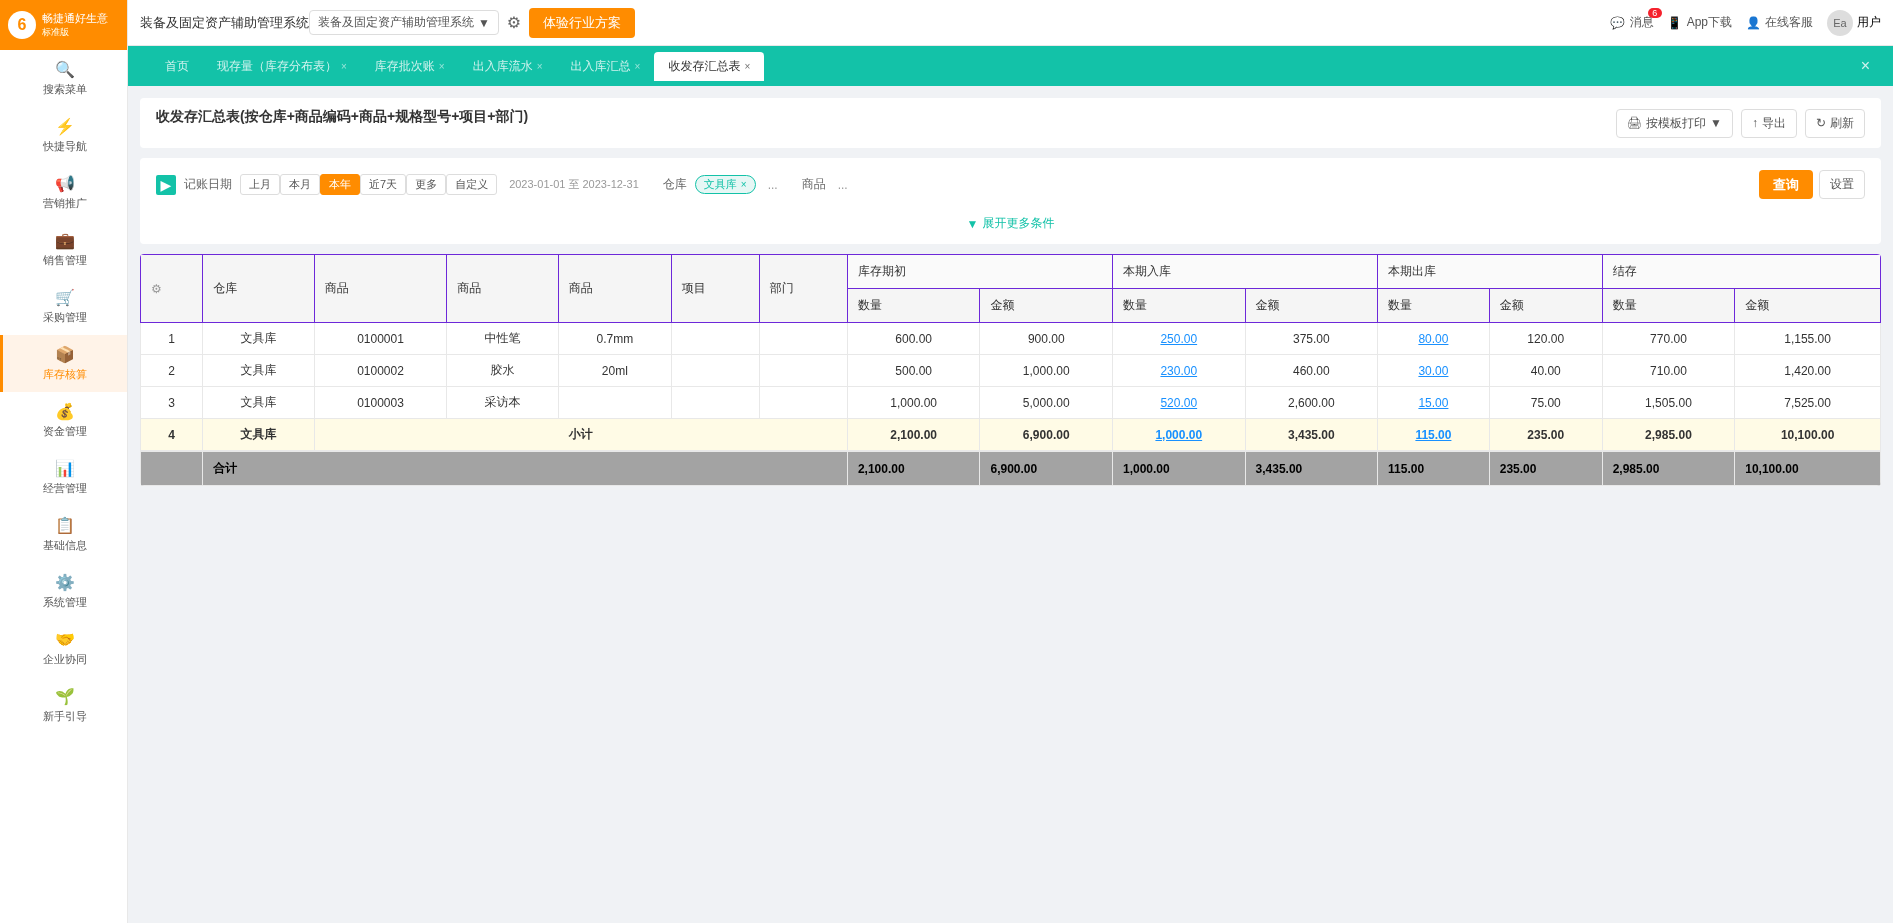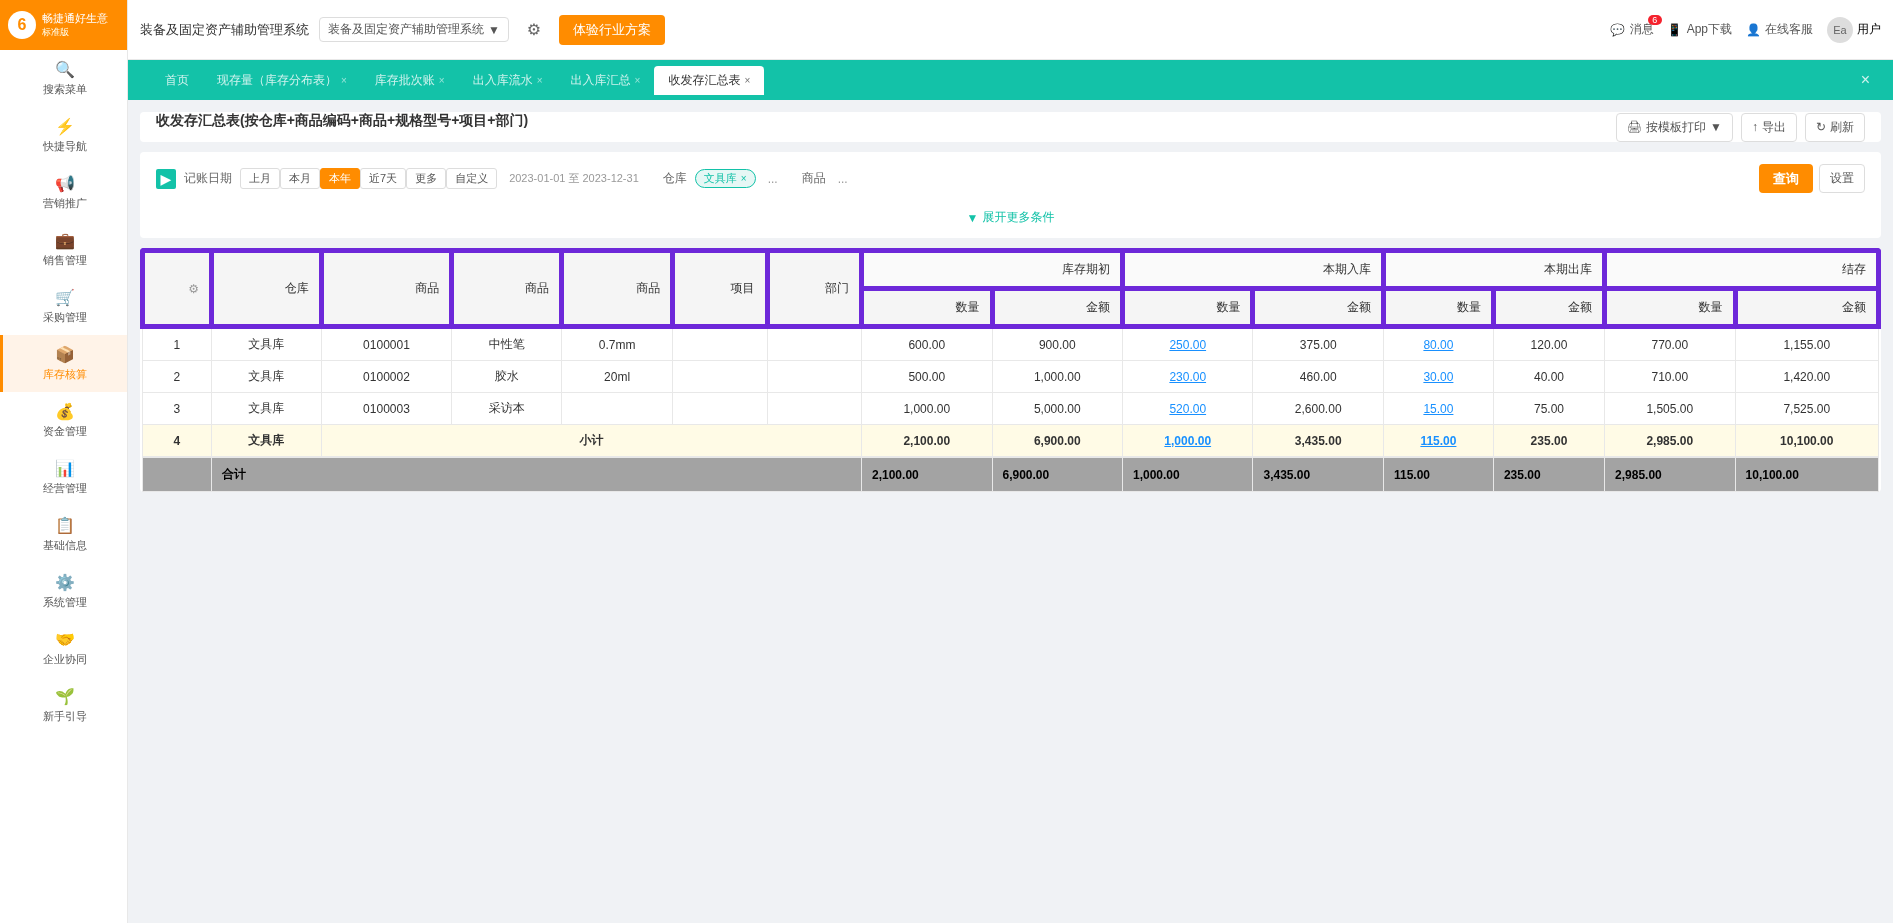--- a/index.html
+++ b/index.html
@@ -14,21 +14,21 @@
     .sidebar-nav { flex: 1; overflow-y: auto; }
     .sidebar-item { display: flex; flex-direction: column; align-items: center; padding: 10px 4px; cursor: pointer; color: #555; border-left: 3px solid transparent; }
     .sidebar-item.active { background: #fff3e8; color: #ff8c00; border-left-color: #ff8c00; }
     .sidebar-item-icon { font-size: 16px; margin-bottom: 3px; }
     .sidebar-item-label { font-size: 11px; text-align: left; }
 
     
     .main { flex: 1; display: flex; flex-direction: column; overflow: hidden; }
 
     
-    .topbar { background: #fff; height: 60px; display: flex; align-items: center; padding: 0 12px; border-bottom: 1px solid #e8e8e8; gap: 10px; }
+    .topbar { background: #fff; height: 46px; display: flex; align-items: center; padding: 0 12px; border-bottom: 1px solid #e8e8e8; }
     .topbar-title { font-size: 13px; color: #333; flex: 0 0 auto; }
     .topbar-dropdown { display: flex; align-items: center; gap: 4px; border: 1px solid #ddd; border-radius: 4px; padding: 3px 8px; cursor: pointer; font-size: 12px; color: #555; }
     .topbar-gear { width: 30px; height: 30px; display: flex; align-items: center; justify-content: center; cursor: pointer; color: #666; font-size: 16px; }
     .topbar-demo-btn { background: #ff8c00; color: #fff; border: none; border-radius: 4px; padding: 6px 14px; cursor: pointer; font-size: 13px; }
     .topbar-spacer { flex: 1; }
     .topbar-actions { display: flex; align-items: center; gap: 14px; }
     .topbar-action { display: flex; align-items: center; gap: 4px; cursor: pointer; color: #555; font-size: 12px; position: relative; }
     .topbar-badge { position: absolute; top: -6px; right: -8px; background: #f5222d; color: #fff; border-radius: 8px; font-size: 9px; padding: 0 4px; min-width: 14px; text-align: center; }
     .topbar-user { display: flex; align-items: center; gap: 4px; cursor: pointer; }
     .topbar-avatar { width: 26px; height: 26px; background: #ddd; border-radius: 50%; display: flex; align-items: center; justify-content: center; font-size: 11px; color: #666; overflow: hidden; }
@@ -52,21 +52,21 @@
     .filter-tag { display: inline-flex; align-items: center; gap: 4px; background: #e6f7f5; color: #13c2a8; border: 1px solid #13c2a8; border-radius: 12px; padding: 1px 8px; font-size: 11px; }
     .filter-tag-close { cursor: pointer; font-size: 10px; }
     .filter-more { color: #999; cursor: pointer; font-size: 12px; margin-left: 4px; }
     .filter-search-btn { background: #ff8c00; color: #fff; border: none; border-radius: 4px; padding: 5px 14px; cursor: pointer; font-size: 13px; font-weight: bold; }
     .filter-setting-btn { background: #fff; color: #555; border: 1px solid #ddd; border-radius: 4px; padding: 5px 10px; cursor: pointer; font-size: 12px; }
     .expand-btn { display: flex; align-items: center; gap: 4px; color: #13c2a8; cursor: pointer; font-size: 12px; margin-top: 8px; }
 
     
     .table-wrapper { background: #fff; border-radius: 4px; overflow: auto; }
     table { width: 100%; border-collapse: collapse; font-size: 12px; }
-    thead th { background: #f5f5f5; padding: 8px 10px; text-align: right; border: 5px solid #6d28d9; color: #333; font-weight: normal; white-space: nowrap; }
+    thead th { background: #f5f5f5; padding: 8px 10px; text-align: left; border: 1px solid #6d28d9; color: #333; font-weight: normal; white-space: nowrap; }
     thead th.group-header { background: #fafafa; }
     tbody td { padding: 7px 10px; text-align: center; border: 1px solid #e8e8e8; color: #333; white-space: nowrap; }
     tbody tr.subtotal td { background: #fffbe6; font-weight: bold; }
     .underline-num { text-decoration: underline; color: #1890ff; cursor: pointer; }
 
     
     .table-footer { background: #a3a3a3; border-top: 2px solid #e8e8e8; }
     .table-footer td { padding: 8px 10px; font-weight: bold; border: 1px solid #e8e8e8; }
 
     
@@ -189,21 +189,21 @@
       </div>
       <div class="tab-item active">
         <span>收发存汇总表</span>
         <span class="tab-close">×</span>
       </div>
       <div class="tabs-close-all">×</div>
     </div>
 
   <div class="content">
 
-    <div style="display:flex; align-items:center; justify-content:space-between; background:#fff; padding:0 16px; border-radius:4px; margin-bottom:10px;">
+    <div style="display:flex; align-items:center; justify-content:space-between; background:#fff; padding:10px 16px; border-radius:4px; margin-bottom:10px;">
       <h2 class="page-title" style="font-size:14px;font-weight:bold;color:#333;">收发存汇总表(按仓库+商品编码+商品+规格型号+项目+部门)</h2>
       <div style="display:flex;align-items:center;gap:8px;">
         <button class="toolbar-btn">
           <span>🖨</span>
           <span>按模板打印</span>
           <span>▼</span>
         </button>
         <button class="toolbar-btn">
           <span>↑</span>
           <span>导出</span>

